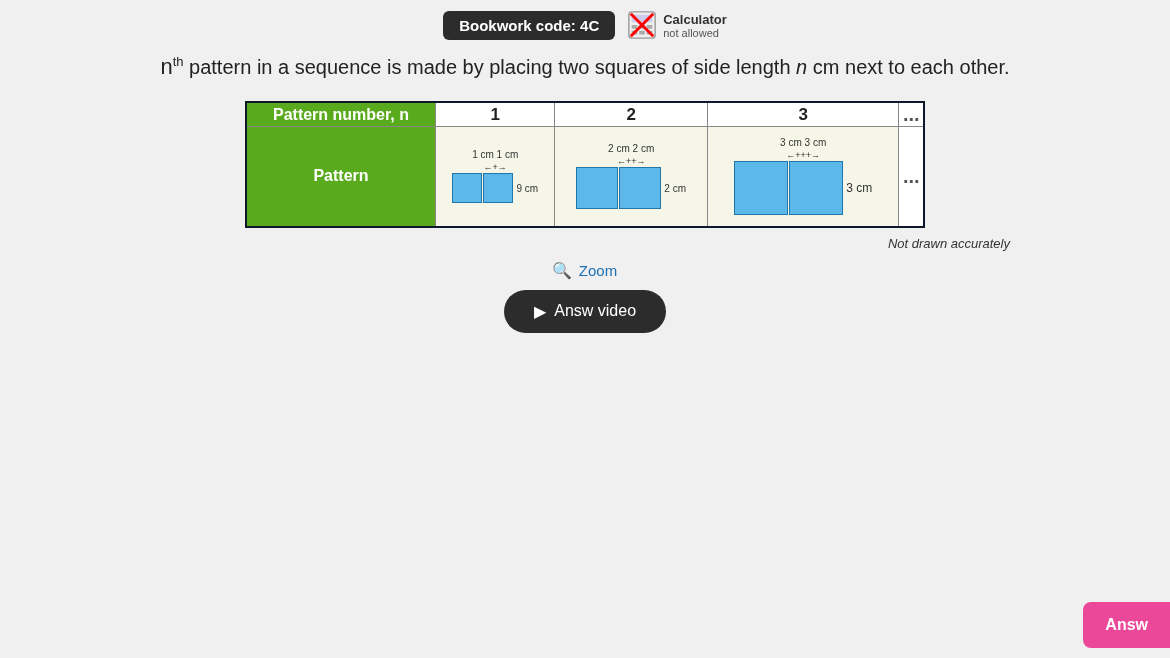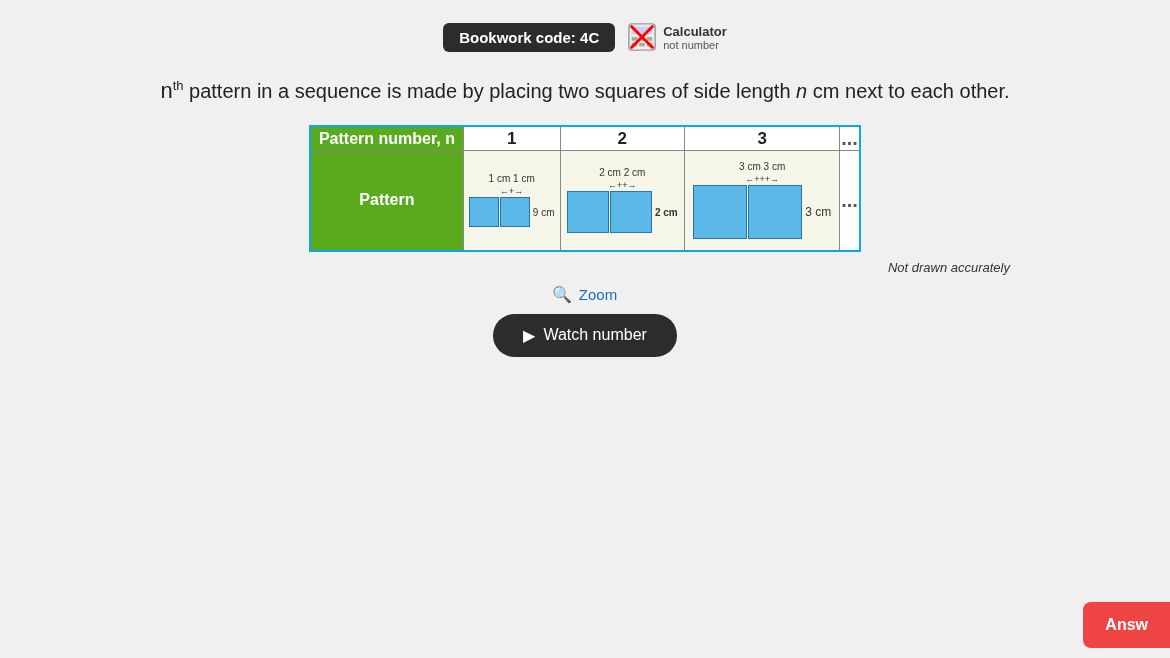--- a/index.html
+++ b/index.html
@@ -10,21 +10,21 @@
       font-family: Arial, sans-serif;
       overflow: hidden;
       position: relative;
     }
 
     
     .header {
       display: flex;
       align-items: center;
       justify-content: center;
-      padding: 22px 20px;
+      padding: 10px 20px;
       position: relative;
       gap: 12px;
     }
 
     .bookwork-badge {
       background: #2c2c2c;
       color: white;
       padding: 6px 16px;
       border-radius: 6px;
       font-size: 15px;
@@ -69,22 +69,22 @@
     }
 
     sup {
       font-size: 13px;
     }
 
     
     .pattern-table {
       margin: 0 auto;
       border-collapse: collapse;
-      width: 552px;
-      border: 2px solid #0ea5e9;
+      width: 680px;
+      border: 2px solid #0f172a;
     }
 
     .pattern-table th, .pattern-table td {
       border: 1.5px solid #888;
       padding: 0;
       text-align: center;
       vertical-align: middle;
     }
 
     .header-cell-green {
@@ -171,21 +171,21 @@
       cursor: pointer;
       display: flex;
       align-items: center;
       gap: 8px;
     }
 
     .answer-btn {
       position: absolute;
       bottom: 10px;
       right: 0;
-      background: #ef4444;
+      background: #ec4899;
       color: white;
       padding: 14px 22px;
       font-size: 16px;
       font-weight: bold;
       border-radius: 8px 0 0 8px;
       cursor: pointer;
     }
 
     
     .pattern-visual {
@@ -210,21 +210,21 @@
         <rect x="5" y="22" width="6" height="4" rx="0.5" fill="#aaa"></rect>
         <rect x="13" y="22" width="6" height="4" rx="0.5" fill="#aaa"></rect>
         <rect x="21" y="22" width="6" height="4" rx="0.5" fill="#aaa"></rect>
 
         <line x1="4" y1="4" x2="28" y2="28" stroke="red" stroke-width="3"></line>
         <line x1="28" y1="4" x2="4" y2="28" stroke="red" stroke-width="3"></line>
       </svg>
     </div>
     <div>
       <div style="font-size:13px;font-weight:bold;">Calculator</div>
-      <div style="font-size:11px;color:#555;">not number</div>
+      <div style="font-size:11px;color:#555;">not allowed</div>
     </div>
   </div>
 </div>
 
 <div class="main-content">
   <div class="question-title">
     <span class="nth">n<sup>th</sup></span>
     <span> pattern in a sequence is made by placing two squares of side length <em>n</em> cm next to each other.</span>
     <br>
   </div>
@@ -269,21 +269,21 @@
               <span>2 cm  2 cm</span>
             </div>
             <div style="font-size:9px;color:#333;margin-bottom:1px;display:flex;justify-content:center;">
               <span>←++→</span>
             </div>
             <div style="display:flex;align-items:center;">
               <div style="display:flex;">
                 <div class="square-blue" style="width:42px;height:42px;"></div>
                 <div class="square-blue" style="width:42px;height:42px;margin-left:1px;"></div>
               </div>
-              <span style="font-size:10px;color:#333;margin-left:3px;font-weight:bold;">2 cm</span>
+              <span style="font-size:10px;color:#333;margin-left:3px;">2 cm</span>
             </div>
           </div>
         </td>
 
         <td class="pattern-cell">
           <div class="pattern-visual">
             <div style="font-size:10px;color:#333;display:flex;justify-content:center;gap:4px;margin-bottom:2px;">
               <span>3 cm    3 cm</span>
             </div>
             <div style="font-size:9px;color:#333;margin-bottom:1px;display:flex;justify-content:center;">
@@ -305,20 +305,20 @@
   </table>
 
   <div class="bottom-area">
     <div class="not-drawn">Not drawn accurately</div>
     <a class="zoom-link">
       <span style="font-size:16px;">🔍</span>
       <span>Zoom</span>
     </a>
     <button class="watch-video-btn">
       <span>▶</span>
-      <span>Watch number</span>
+      <span>Answ video</span>
     </button>
   </div>
 </div>
 
 <div class="answer-btn">
   <span>Answ</span>
 </div>
 
 </body></html>

